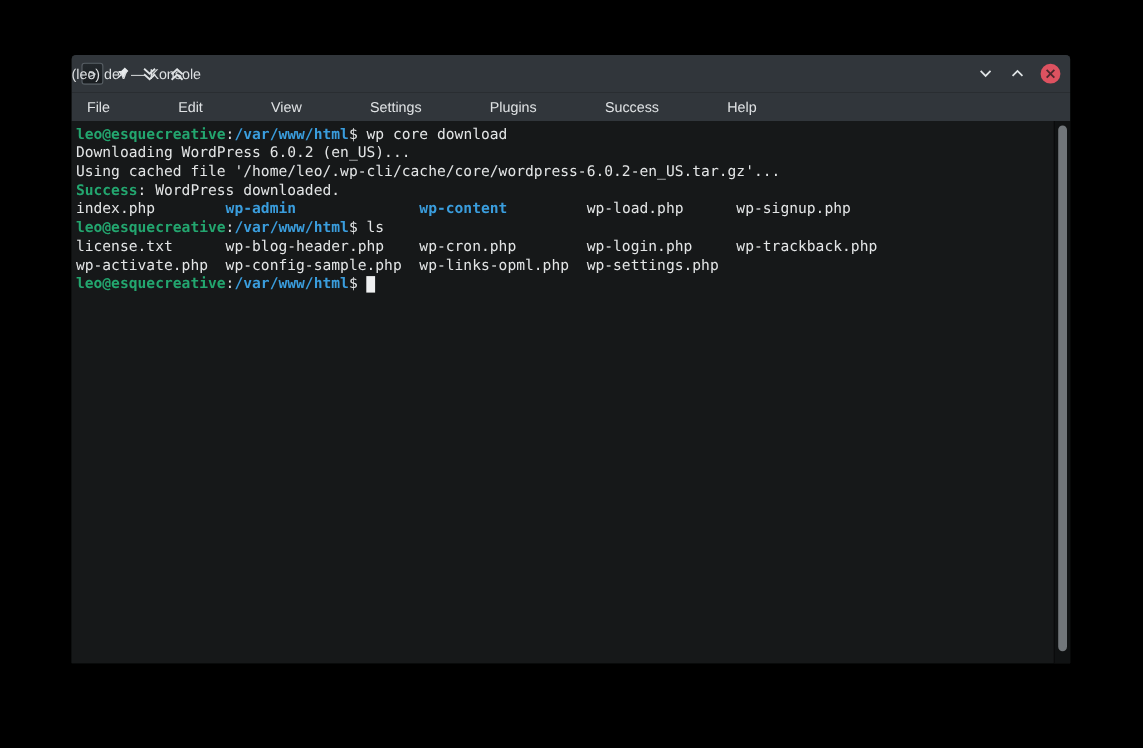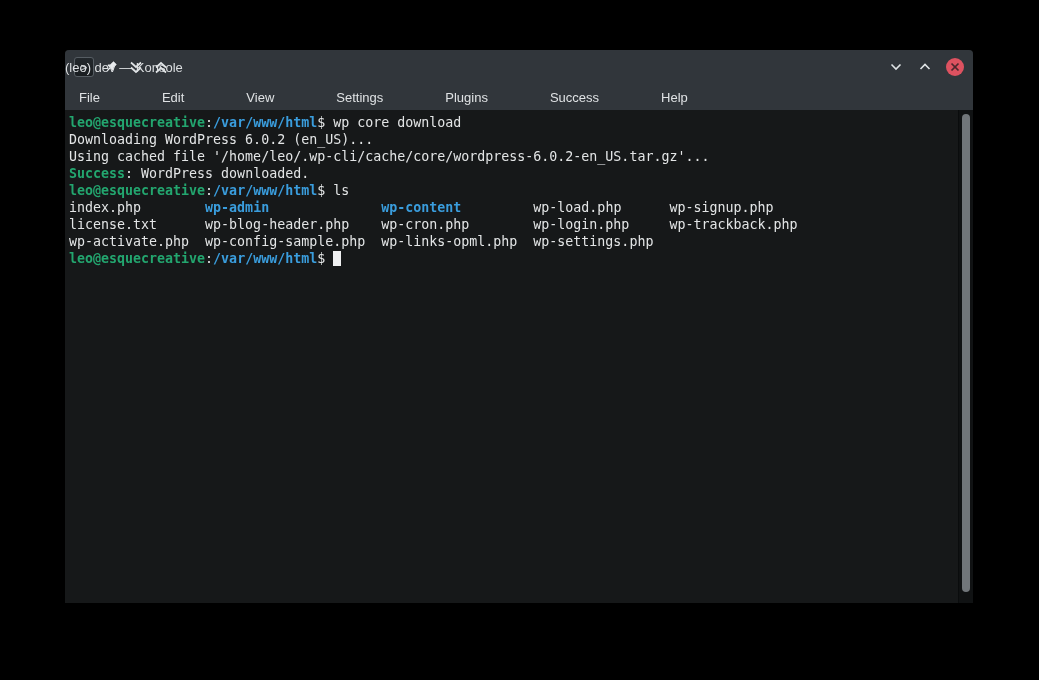--- a/index.html
+++ b/index.html
@@ -132,20 +132,20 @@
   </div>
 
   <div class="terminal" id="terminal">
     <div class="scrollbar">
       <div class="scroll-thumb"></div>
     </div>
   <div class="term-line"><span class="seg-green">leo@esquecreative</span><span class="seg-fg">:</span><span class="seg-blue">/var/www/html</span><span class="seg-fg">$ wp core download</span></div>
       <div class="term-line"><span class="seg-fg">Downloading WordPress 6.0.2 (en_US)...</span></div>
       <div class="term-line"><span class="seg-fg">Using cached file '/home/leo/.wp-cli/cache/core/wordpress-6.0.2-en_US.tar.gz'...</span></div>
       <div class="term-line"><span class="seg-green">Success</span><span class="seg-fg">: WordPress downloaded.</span></div>
+      <div class="term-line"><span class="seg-fg">index.php        </span><span class="seg-blue">wp-admin</span><span class="seg-fg">              </span><span class="seg-blue">wp-content</span><span class="seg-fg">         wp-load.php      wp-signup.php</span></div>
       <div class="term-line"><span class="seg-green">leo@esquecreative</span><span class="seg-fg">:</span><span class="seg-blue">/var/www/html</span><span class="seg-fg">$ ls</span></div>
-      <div class="term-line"><span class="seg-fg">index.php        </span><span class="seg-blue">wp-admin</span><span class="seg-fg">              </span><span class="seg-blue">wp-content</span><span class="seg-fg">         wp-load.php      wp-signup.php</span></div>
       <div class="term-line"><span class="seg-fg">license.txt      wp-blog-header.php    wp-cron.php        wp-login.php     wp-trackback.php</span></div>
       <div class="term-line"><span class="seg-fg">wp-activate.php  wp-config-sample.php  wp-links-opml.php  wp-settings.php</span></div>
       <div class="term-line"><span class="seg-green">leo@esquecreative</span><span class="seg-fg">:</span><span class="seg-blue">/var/www/html</span><span class="seg-fg">$ </span><span class="seg-cursor"> </span></div>
     </div>
 
 </div>
 
 </body></html>

